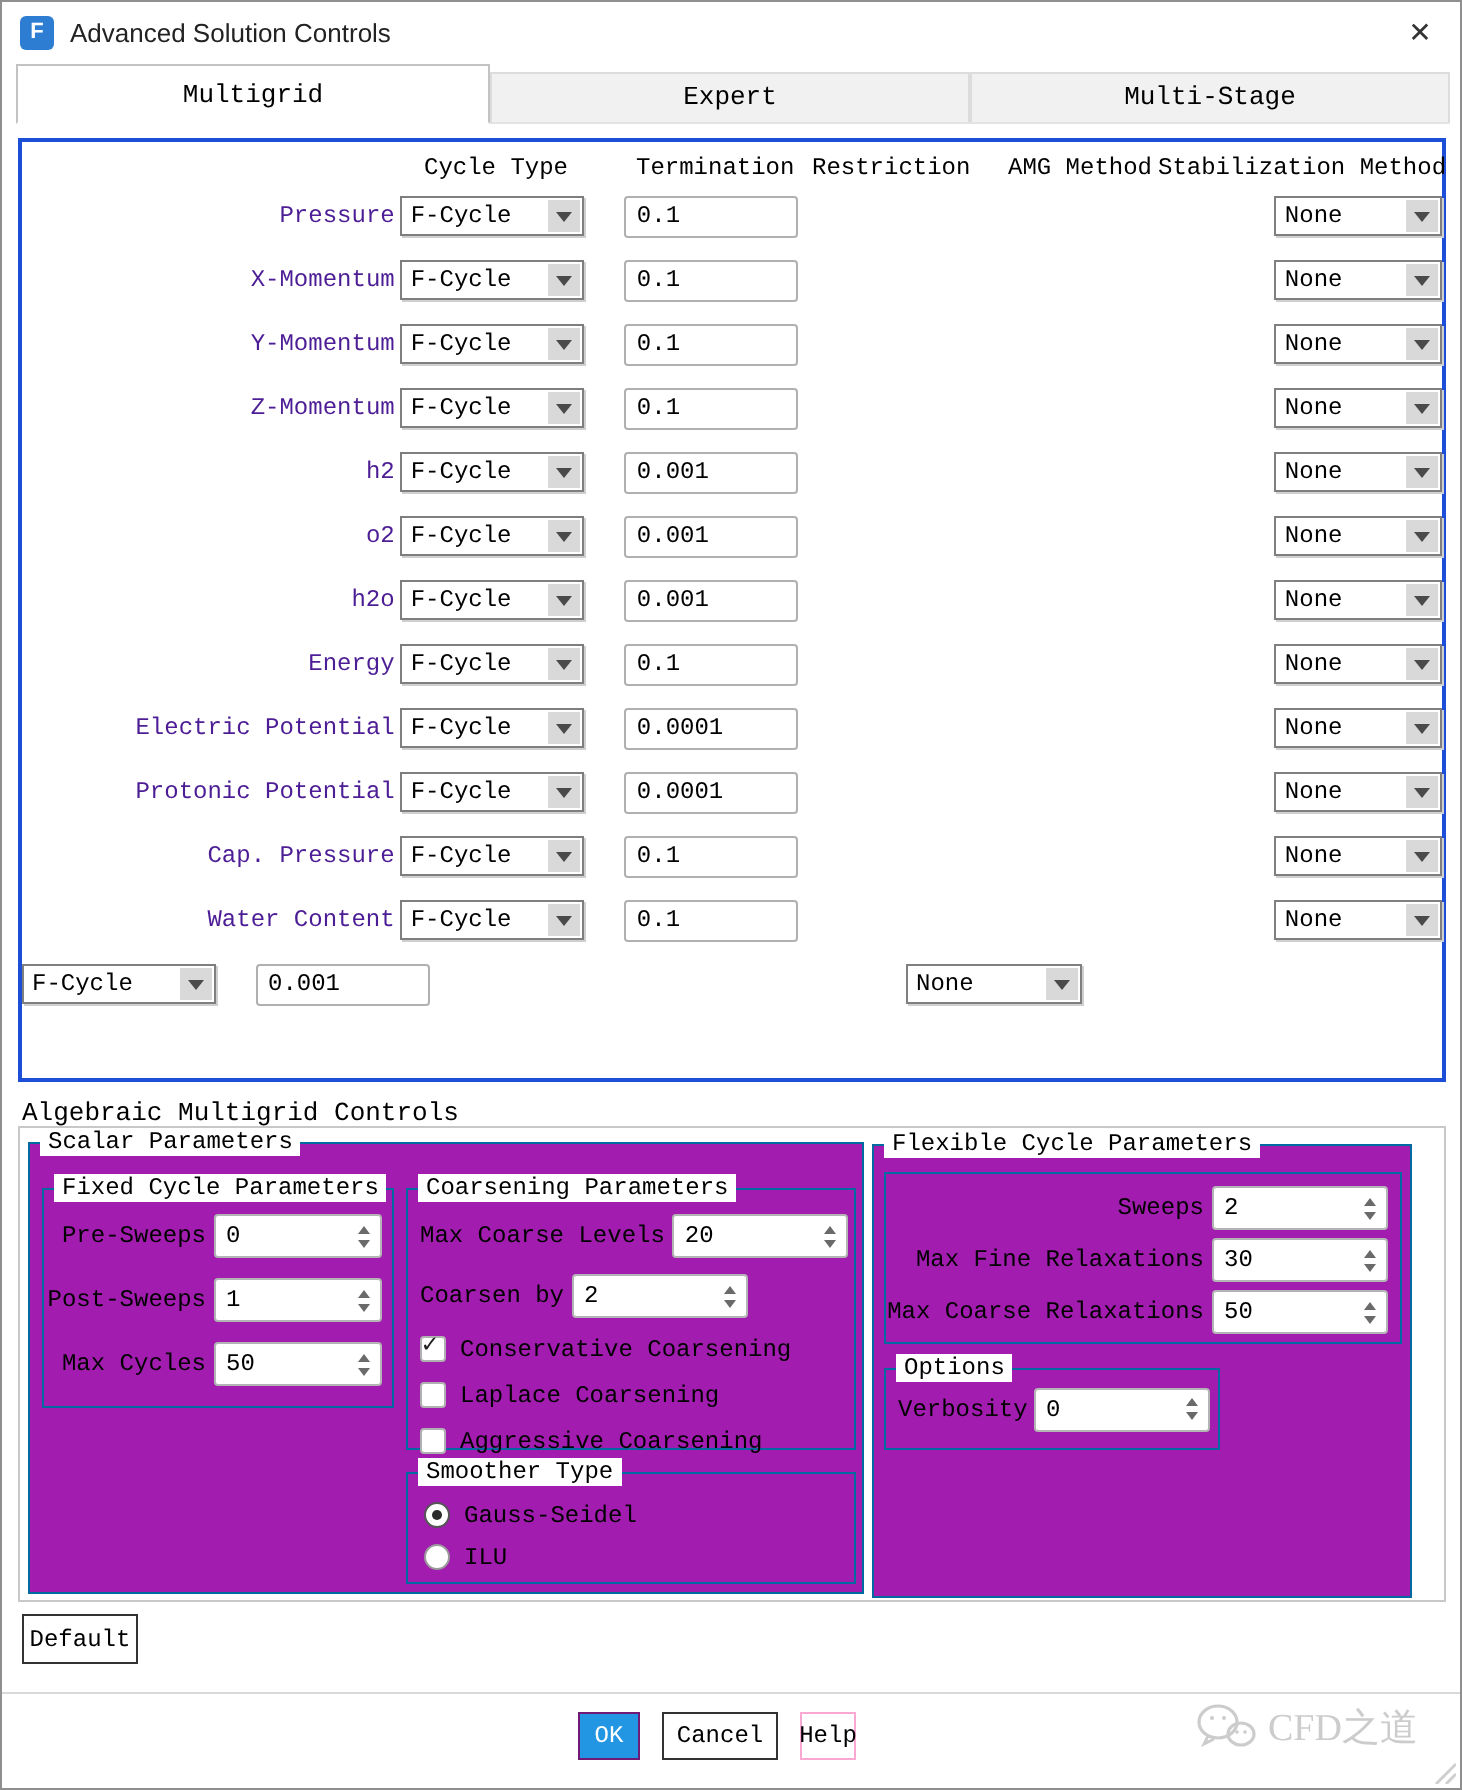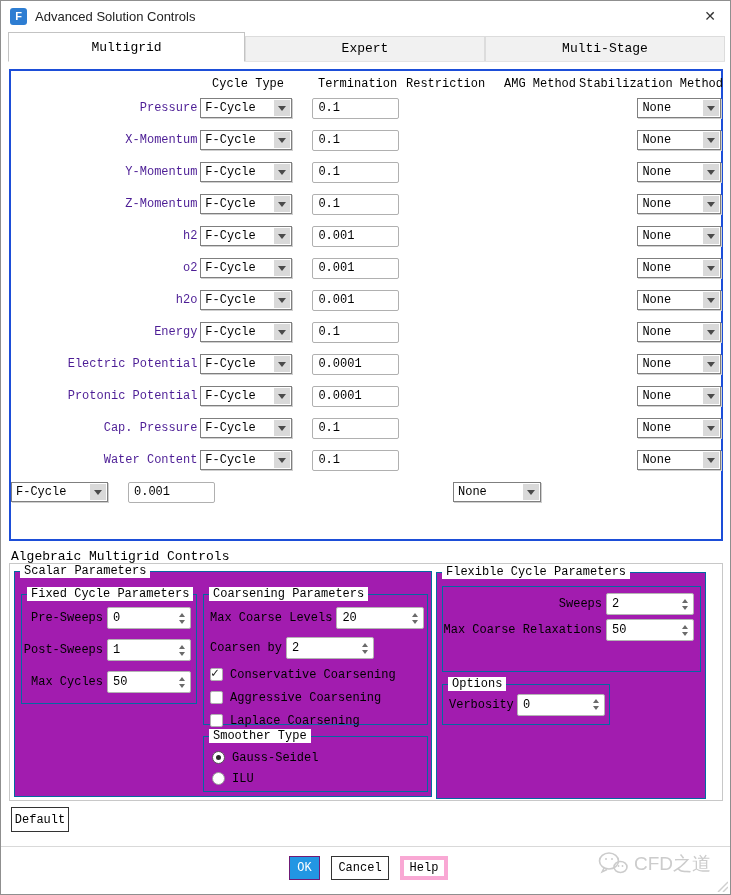--- a/index.html
+++ b/index.html
@@ -103,24 +103,24 @@
   .default-btn { position:absolute; left:10px; top:806px; width:58px; height:25px;
     border:1px solid #333; background:#fff; font-size:12px; display:flex;
     align-items:center; justify-content:center; font-family:inherit; }
   .bottom-sep { position:absolute; left:0; top:845px; width:100%; height:0;
     border-top:1px solid #d9d9d9; }
   .btn { position:absolute; top:855px; height:24px; display:flex; align-items:center;
     justify-content:center; font-size:12px; font-family:inherit; }
   .ok-btn { left:288px; width:31px; background:#2296e3; color:#fff;
     border:1px solid #701a75; }
   .cancel-btn { left:330px; width:58px; background:#fff; border:1px solid #333; }
-  .help-btn { left:399px; width:48px; background:#fff; border:4px solid #f9a8d4; }
+  .help-btn { left:399px; width:28px; background:#fff; border:1px solid #f9a8d4; }
   .watermark { position:absolute; left:597px; top:850px; display:flex;
     align-items:center; gap:6px; color:#ccc; }
-  .wm-text { font-family:Liberation Sans, sans-serif; font-size:19px; color:#ccc; }
+  .wm-text { font-family:Liberation Serif, serif; font-size:19px; color:#ccc; }
   .grip { position:absolute; right:2px; bottom:2px; width:14px; height:14px; }
 </style>
 </head>
 <body>
 
 <div class="dialog">
 
   <div class="titlebar">
     <div class="appicon">F</div>
     <div class="apptitle">Advanced Solution Controls</div>
@@ -432,25 +432,25 @@
               </div>
           </div>
           <div class="chkrow">
             <span class="chk checked">
                 <span class="mark">✓</span>
               </span>
             <span class="chklabel">Conservative Coarsening</span>
           </div>
           <div class="chkrow">
             <span class="chk"></span>
-            <span class="chklabel">Aggressive Coarsening</span>
+            <span class="chklabel">Laplace Coarsening</span>
           </div>
           <div class="chkrow">
             <span class="chk"></span>
-            <span class="chklabel">Laplace Coarsening</span>
+            <span class="chklabel">Aggressive Coarsening</span>
           </div>
         </div>
       </div>
 
       <div class="groupbox smoother-box">
         <div class="gtitle">Smoother Type</div>
         <div class="inner">
           <div class="radrow">
             <span class="rad selected">
                 <span class="dot"></span>
@@ -467,20 +467,30 @@
 
     <div class="groupbox flex-box">
       <div class="gtitle">Flexible Cycle Parameters</div>
 
       <div class="groupbox flex-inner">
         <div class="rows-pad">
           <div class="frow">
             <div class="flabel">Sweeps</div>
             <div class="spin w88">
                 <span>2</span>
+                <span class="sarrows">
+                  <i class="tri-up-s"></i>
+                  <i class="tri-dn-s"></i>
+                </span>
+              </div>
+          </div>
+          <div class="frow">
+            <div class="flabel">Max Fine Relaxations</div>
+            <div class="spin w88">
+                <span>30</span>
                 <span class="sarrows">
                   <i class="tri-up-s"></i>
                   <i class="tri-dn-s"></i>
                 </span>
               </div>
           </div>
           <div class="frow">
             <div class="flabel">Max Coarse Relaxations</div>
             <div class="spin w88">
                 <span>50</span>

